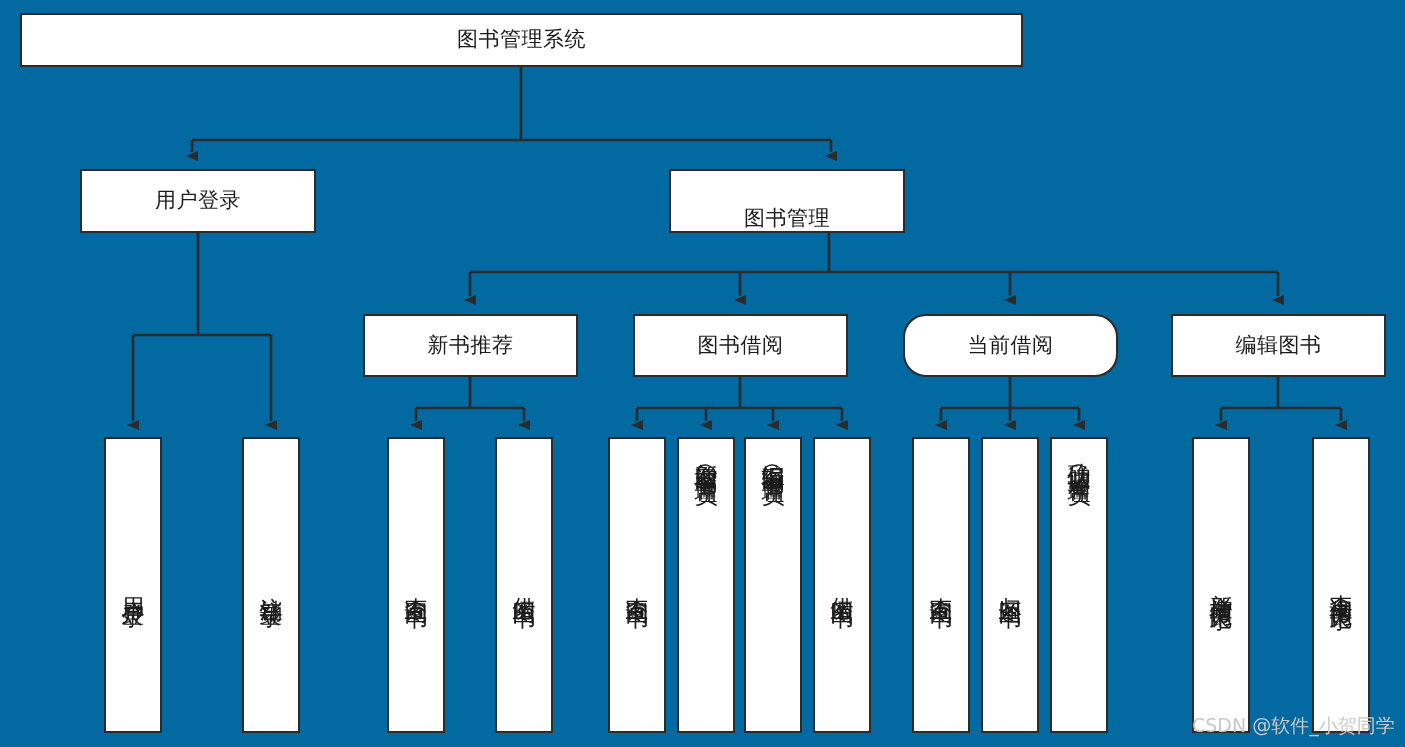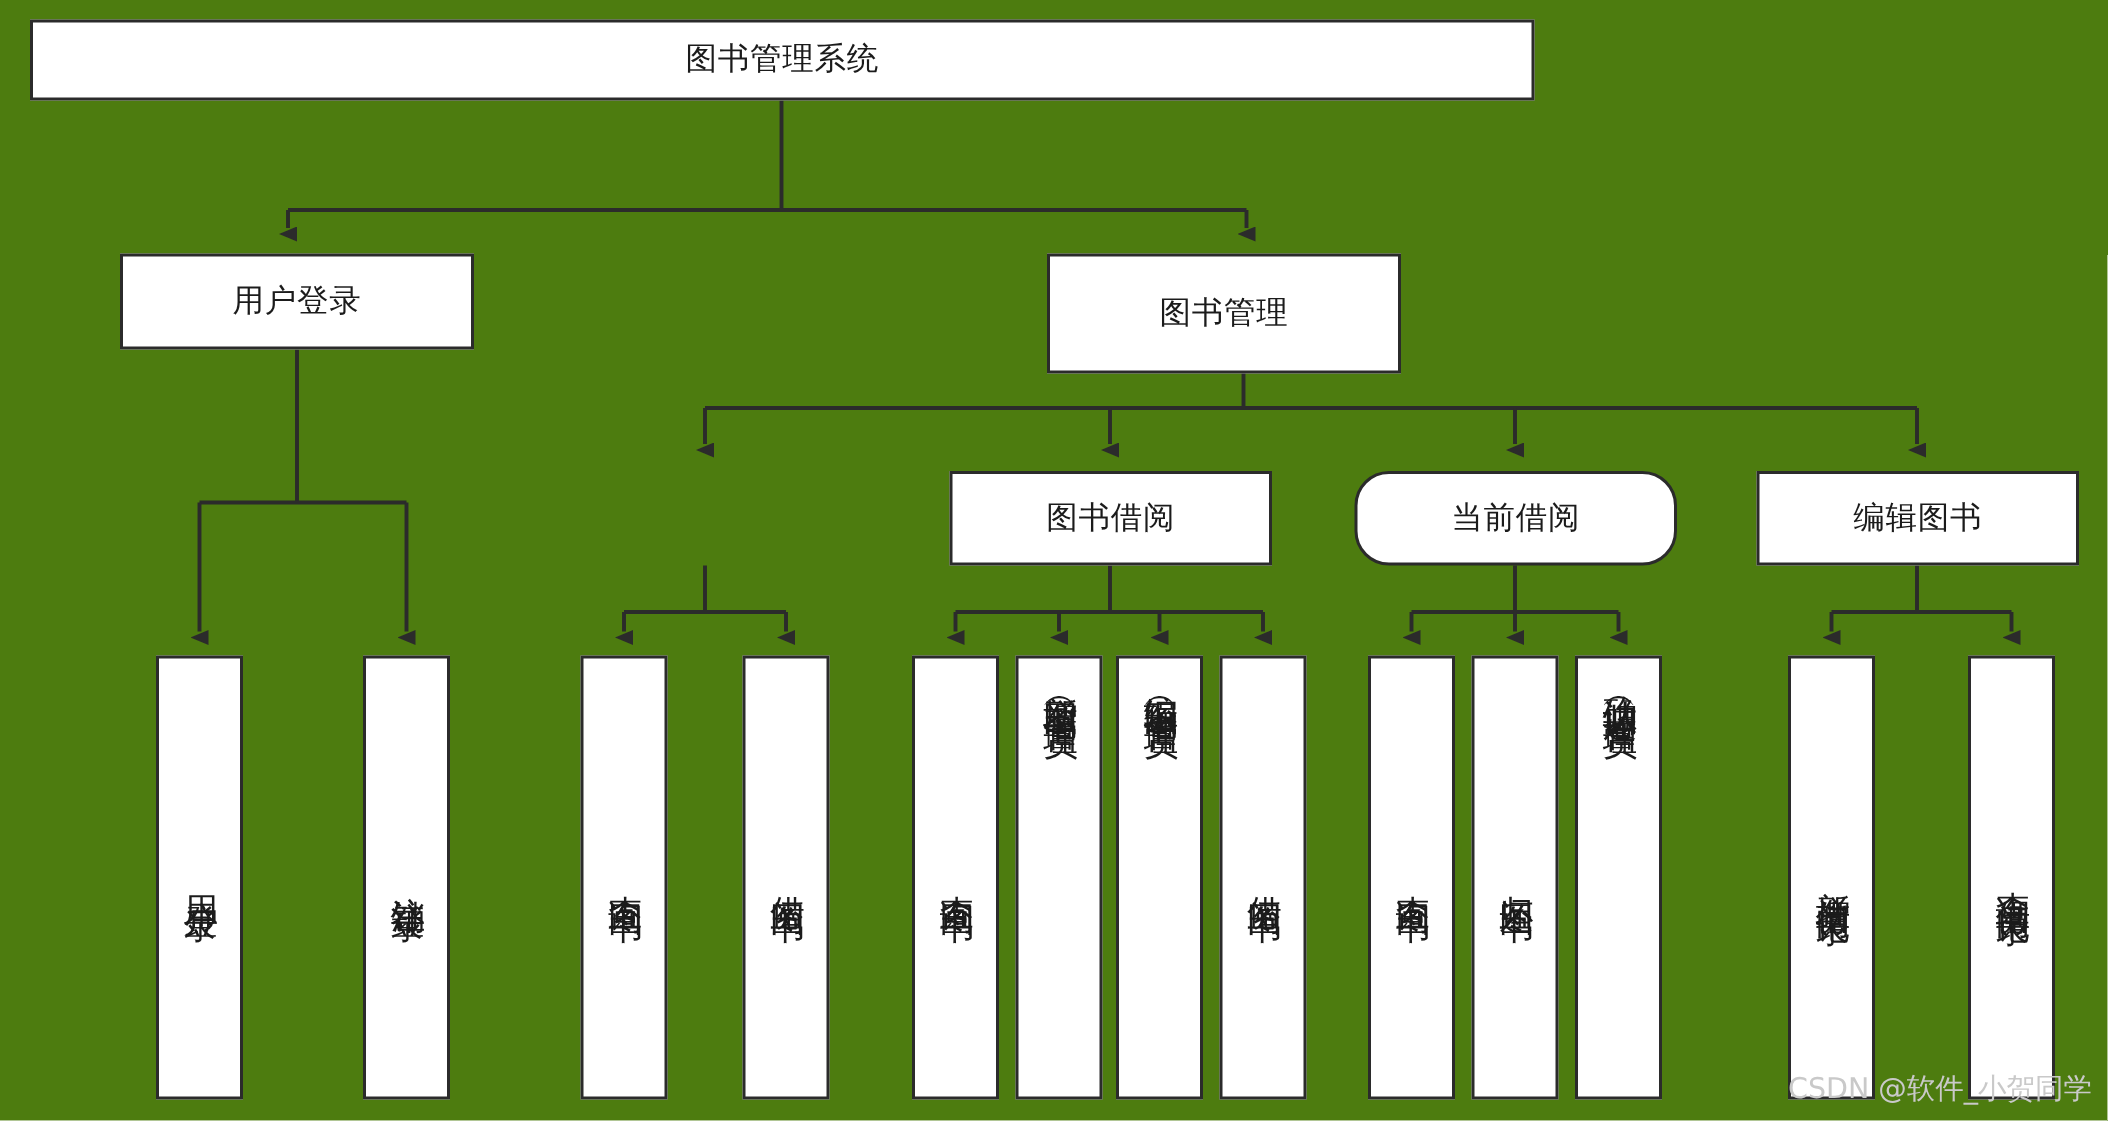--- a/index.html
+++ b/index.html
@@ -7,21 +7,21 @@
     padding: 0;
     background: #ffffff;
   }
   body {
     font-family: "DejaVu Sans", "Liberation Sans", sans-serif;
   }
   #canvas {
     position: relative;
     width: 1405px;
     height: 747px;
-    background: #4d7c0f;
+    background: #0369a1;
     overflow: hidden;
   }
   svg.edges {
     position: absolute;
     left: 0;
     top: 0;
     width: 1405px;
     height: 747px;
     pointer-events: none;
   }
@@ -128,24 +128,27 @@
     </g>
   </svg>
 
   <div class="node h" style="left:20px; top:13px; width:1003px; height:54px;">
     <span class="label">图书管理系统</span>
   </div>
 
   <div class="node h" style="left:80px; top:169px; width:236px; height:64px;">
     <span class="label">用户登录</span>
   </div>
-  <div class="node h" style="left:698px; top:169px; width:236px; height:80px;">
+  <div class="node h" style="left:669px; top:169px; width:236px; height:64px;align-items:flex-end;">
     <span class="label">图书管理</span>
   </div>
 
+  <div class="node h" style="left:363px; top:314px; width:215px; height:63px;">
+    <span class="label">新书推荐</span>
+  </div>
   <div class="node h" style="left:633px; top:314px; width:215px; height:63px;">
     <span class="label">图书借阅</span>
   </div>
   <div class="node h" style="left:903px; top:314px; width:215px; height:63px;border-radius:23px;">
     <span class="label">当前借阅</span>
   </div>
   <div class="node h" style="left:1171px; top:314px; width:215px; height:63px;">
     <span class="label">编辑图书</span>
   </div>
 

